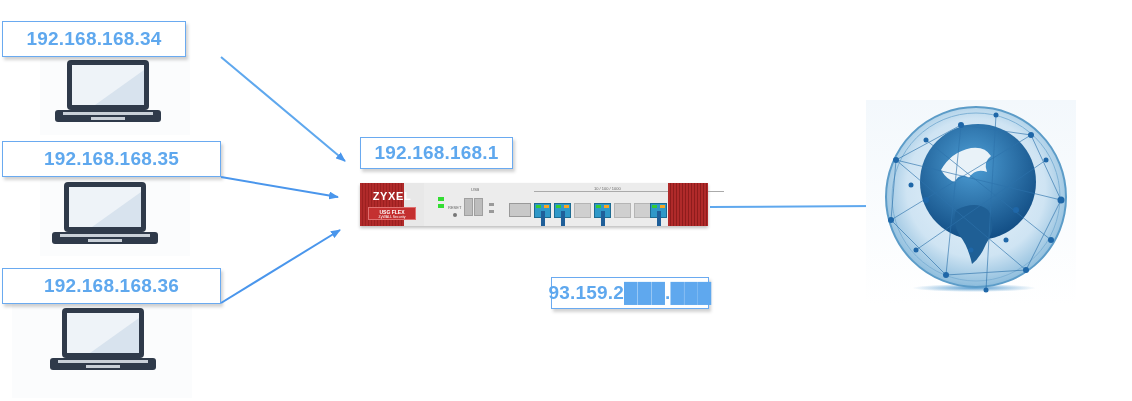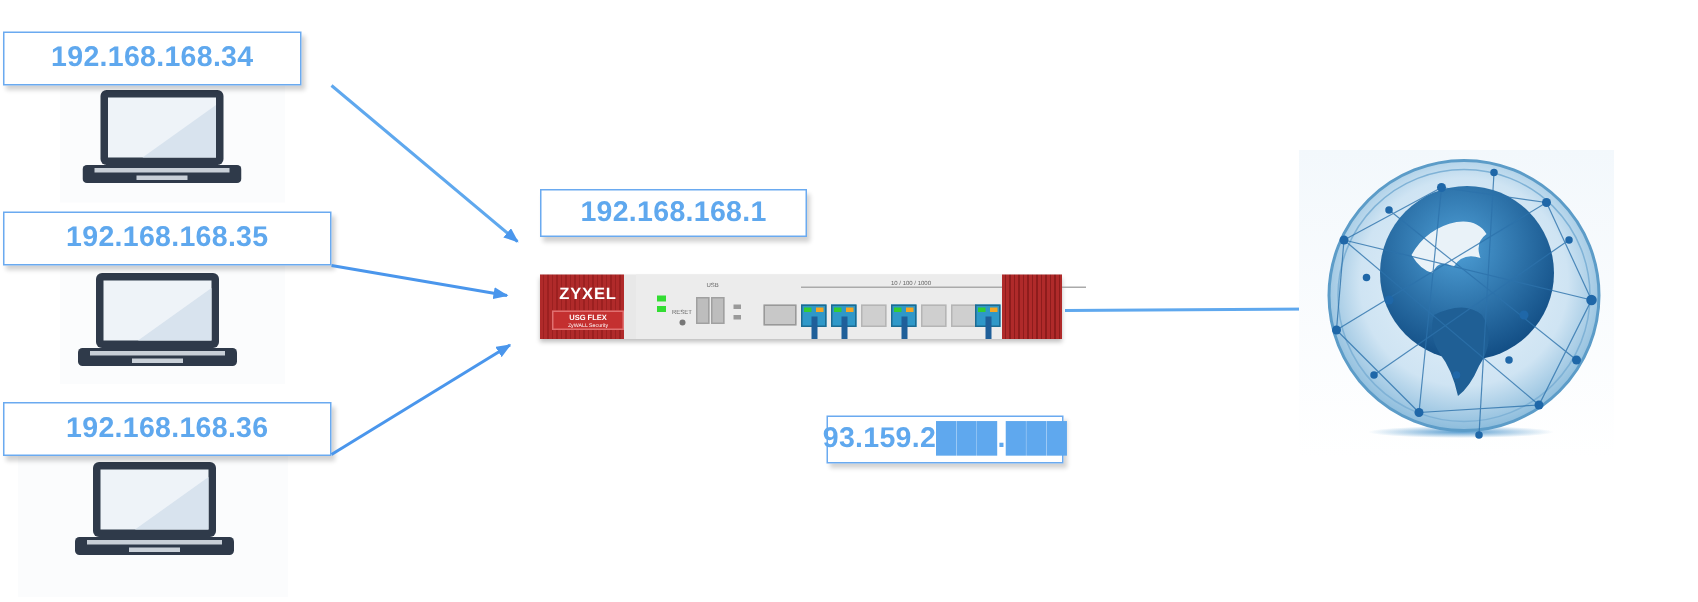--- a/index.html
+++ b/index.html
@@ -25,21 +25,21 @@
       background: #fbfcfd;
     }
     .laptop { position: absolute; }
     .arrows { position: absolute; left: 0; top: 0; }
     .router {
       position: absolute; left: 360px; top: 183px; width: 348px; height: 43px;
       background: #e8e8e8;
       box-shadow: 0 2px 3px rgba(0,0,0,0.25);
     }
     .router .brand-block {
-      position: absolute; left: 0; top: 0; width: 56px; height: 43px;
+      position: absolute; left: 0; top: 0; width: 44px; height: 43px;
       background: repeating-linear-gradient(90deg, #b02a2a 0 2px, #9c2020 2px 3px);
     }
     .router .brand {
       position: absolute; left: 0; top: 7px; width: 64px; text-align: center;
       color: #ffffff; font-weight: bold; font-size: 11px; letter-spacing: 0.6px;
     }
     .router .model-box {
       position: absolute; left: 8px; top: 24px; width: 48px; height: 13px;
       background: #c43030; border: 1px solid #e07070;
       color: #fff; text-align: center; box-sizing: border-box;
@@ -91,21 +91,21 @@
 </svg>
 <svg class="laptop" style="left:50px;top:306px" width="106" height="66" viewBox="0 0 106 66">
   <rect x="12" y="2" width="82" height="50" rx="4" fill="#2f3a4a"></rect>
   <rect x="17" y="7" width="72" height="40" fill="#eef3f8"></rect>
   <polygon points="40,47 89,12 89,47" fill="#d8e3ee"></polygon>
   <rect x="0" y="52" width="106" height="12" rx="3" fill="#2f3a4a"></rect>
   <rect x="8" y="54" width="90" height="3" fill="#c9d0d8"></rect>
   <rect x="36" y="59" width="34" height="3" fill="#c9d0d8"></rect>
 </svg>
 
-<div class="ip-label" style="left:2px;top:21px;width:199px;height:36px;">
+<div class="ip-label" style="left:2px;top:21px;width:184px;height:36px;">
     <span>192.168.168.34</span>
   </div>
 <div class="ip-label" style="left:2px;top:141px;width:219px;height:36px;">
     <span>192.168.168.35</span>
   </div>
 <div class="ip-label" style="left:2px;top:268px;width:219px;height:36px;">
     <span>192.168.168.36</span>
   </div>
 
 <svg class="arrows" width="1132" height="401" viewBox="0 0 1132 401">
@@ -113,21 +113,21 @@
     <marker id="ah" markerWidth="10" markerHeight="8" refX="9" refY="4" orient="auto" markerUnits="userSpaceOnUse">
       <polygon points="0,0 10,4 0,8" fill="#4a96ec"></polygon>
     </marker>
   </defs>
   <line x1="221" y1="57" x2="345" y2="161" stroke="#5fa8ee" stroke-width="2" marker-end="url(#ah)"></line>
   <line x1="221" y1="177" x2="338" y2="197" stroke="#4a96ec" stroke-width="2" marker-end="url(#ah)"></line>
   <line x1="221" y1="303" x2="340" y2="230" stroke="#4a96ec" stroke-width="2" marker-end="url(#ah)"></line>
   <line x1="710" y1="207" x2="876" y2="206" stroke="#5fa8ee" stroke-width="2" marker-end="url(#ah)"></line>
 </svg>
 
-<div class="ip-label" style="left:360px;top:126px;width:178px;height:32px;">
+<div class="ip-label" style="left:360px;top:137px;width:153px;height:32px;">
     <span>192.168.168.1</span>
   </div>
 
 <div class="router">
   <div class="brand-block">
     <div class="brand">ZYXEL</div>
     <div class="model-box">
       <span class="model-name">USG FLEX</span>
       <span class="model-sub">ZyWALL Security</span>
     </div>

